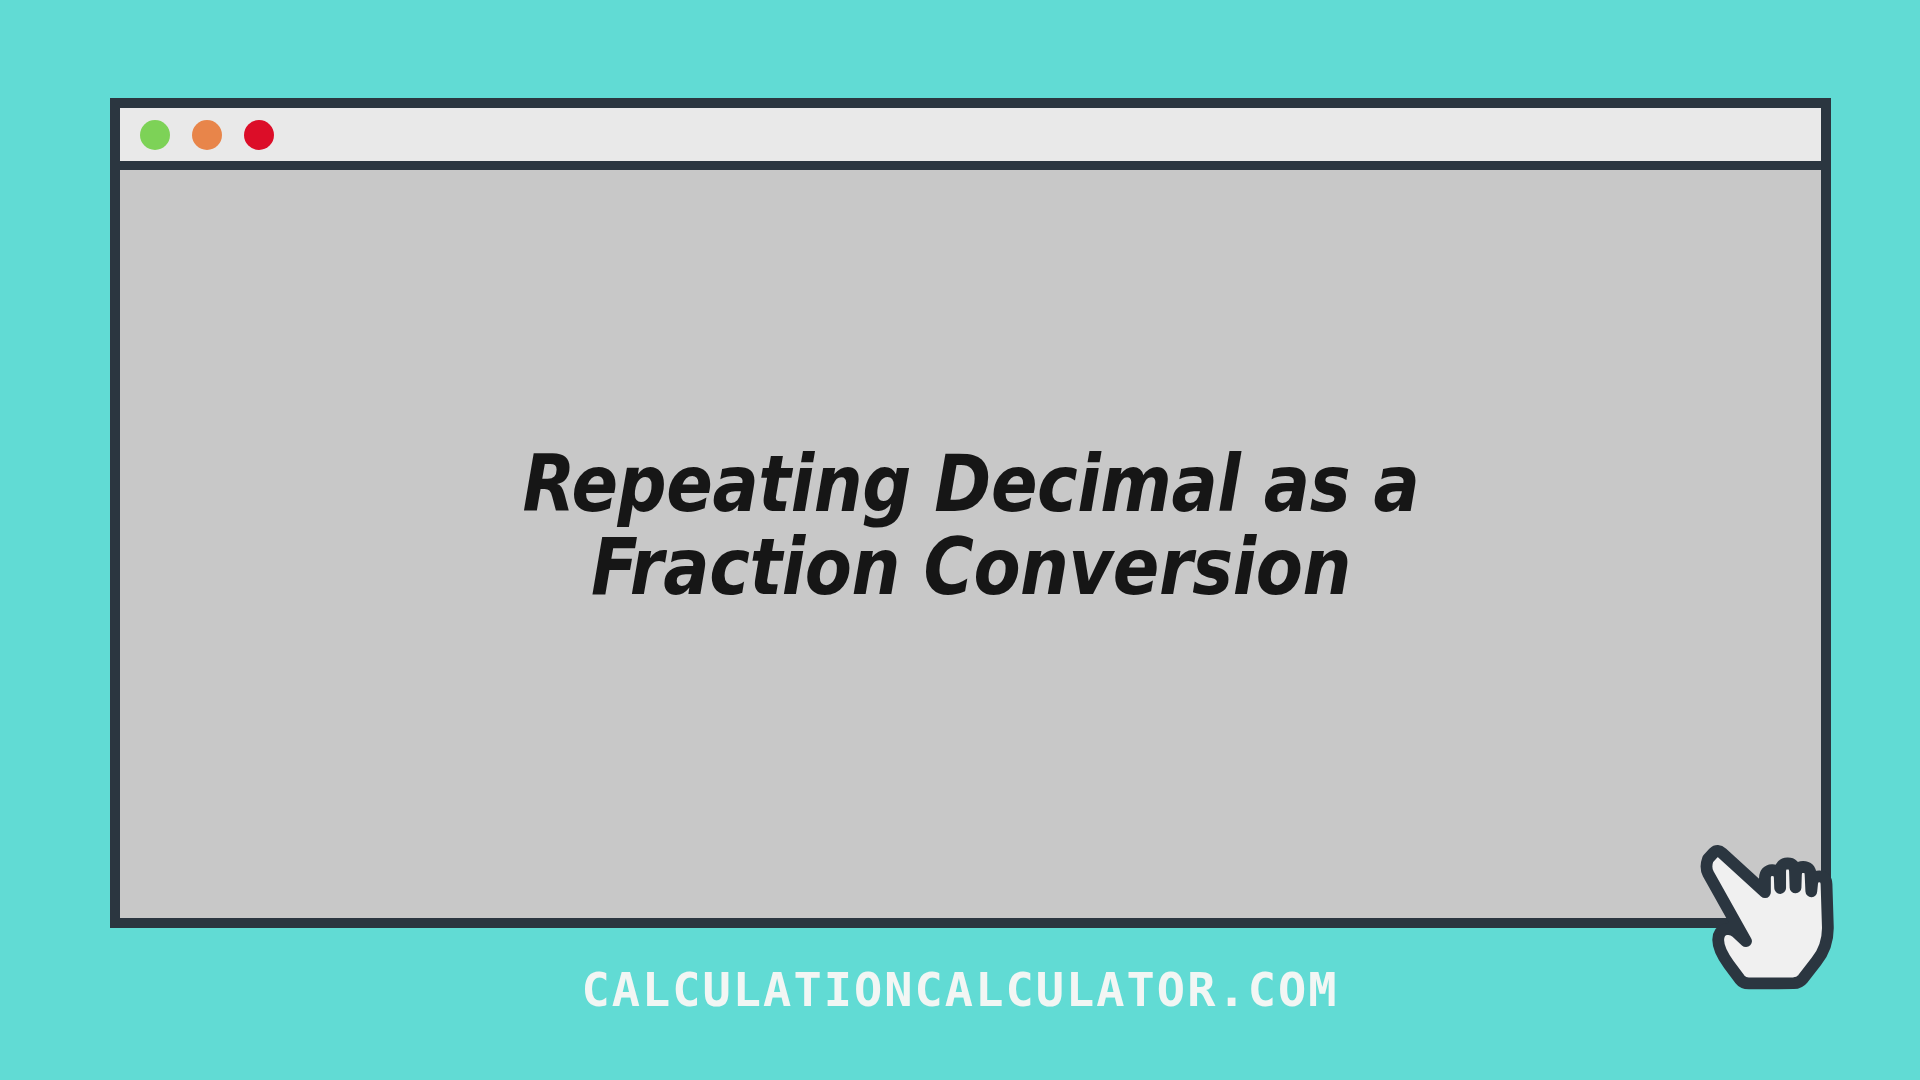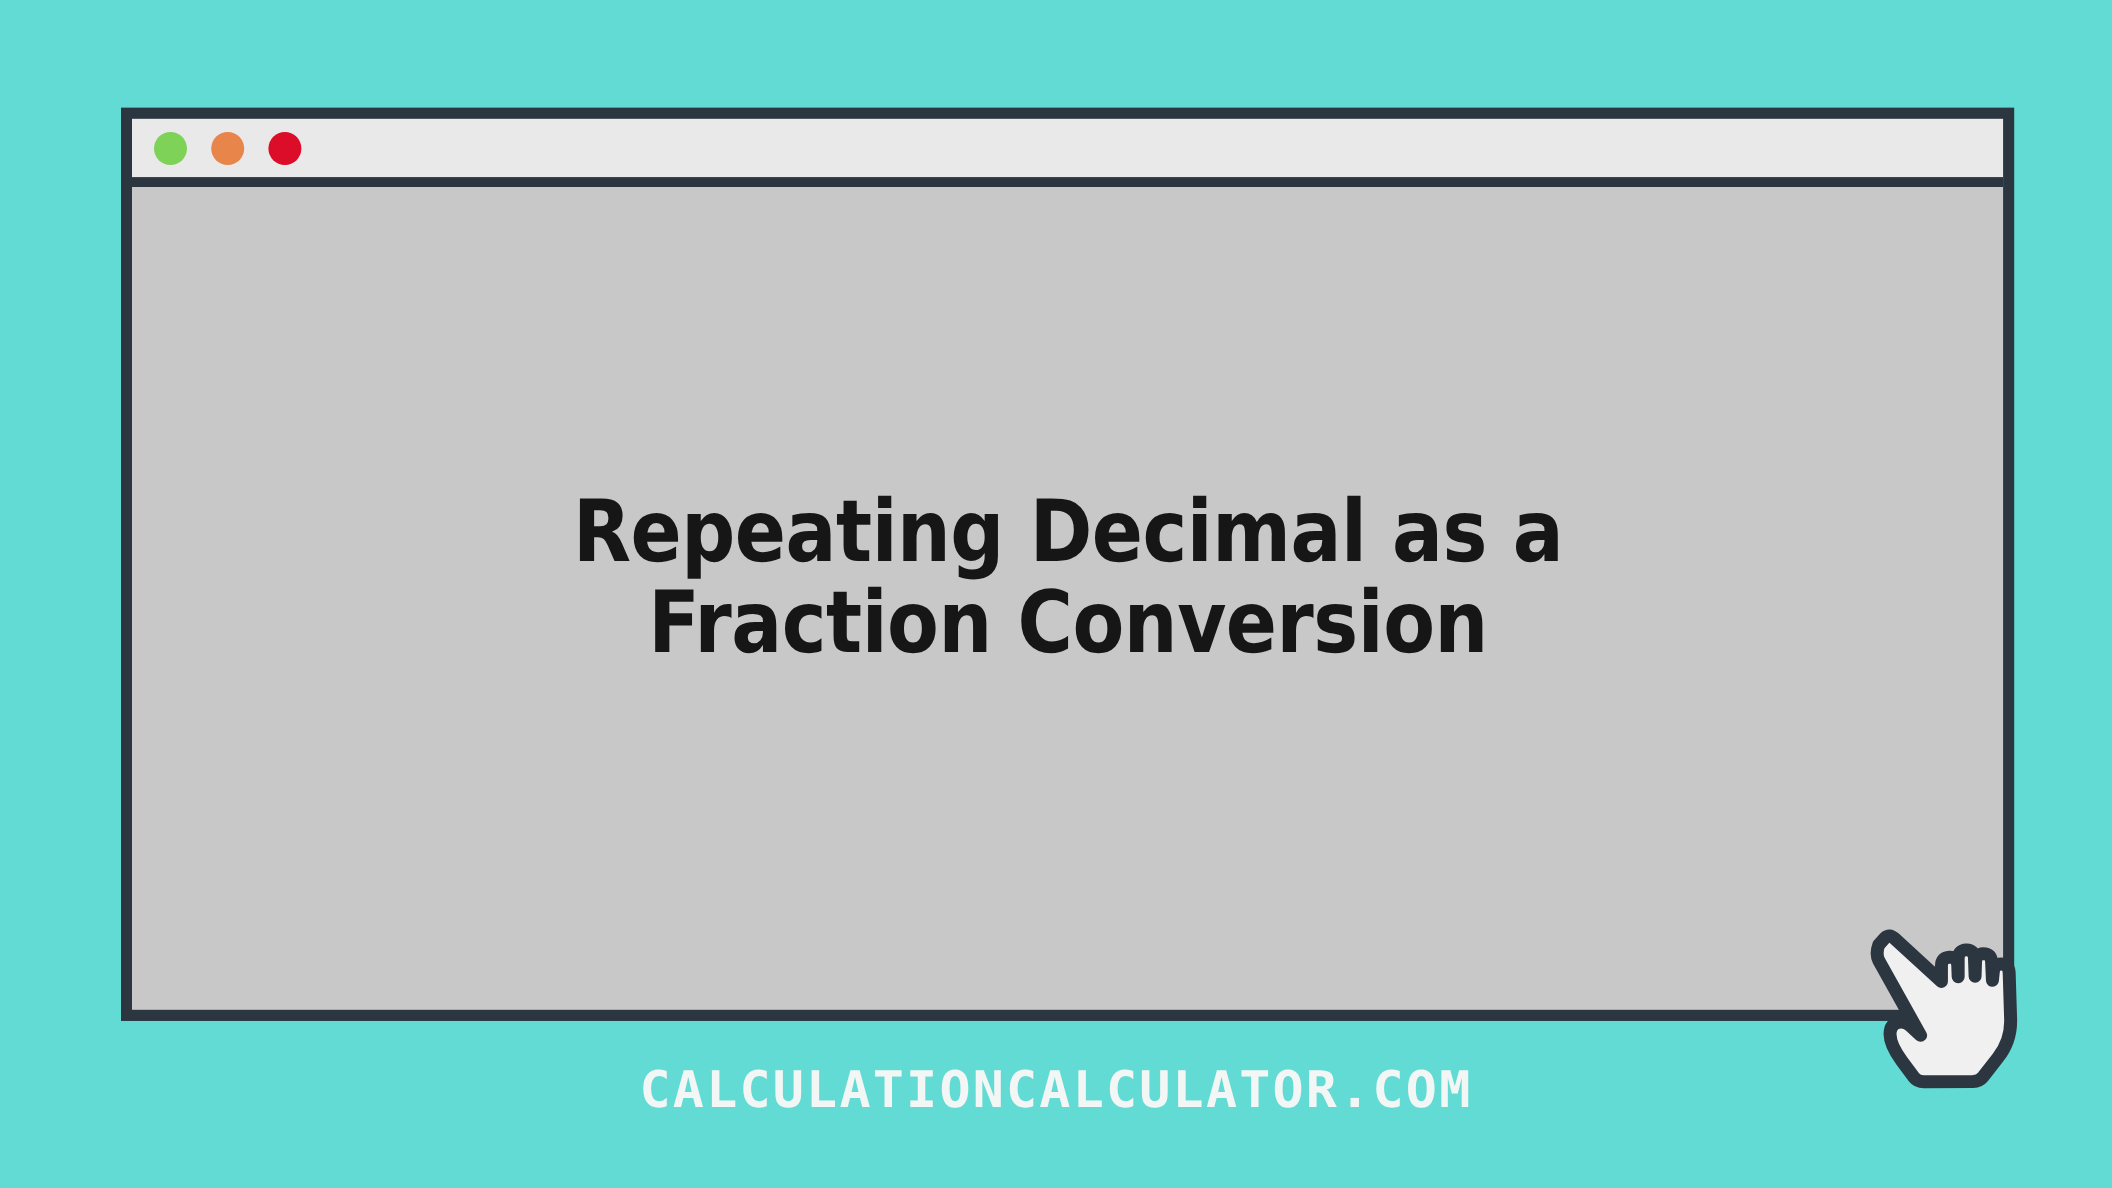--- a/index.html
+++ b/index.html
@@ -29,20 +29,21 @@
   #browser-window {
     position:absolute;
     left:110px;
     top:98px;
     width:1721px;
     height:830px;
     background:#2b3640;
     border:10px solid #2b3640;
     display:flex;
     flex-direction:column;
+    font-style:italic;
   }
 
   #title-bar {
     flex:0 0 62px;
     background:#e9e9e9;
     display:flex;
     align-items:center;
     padding-left:20px;
     border-bottom:9px solid #2b3640;
   }

